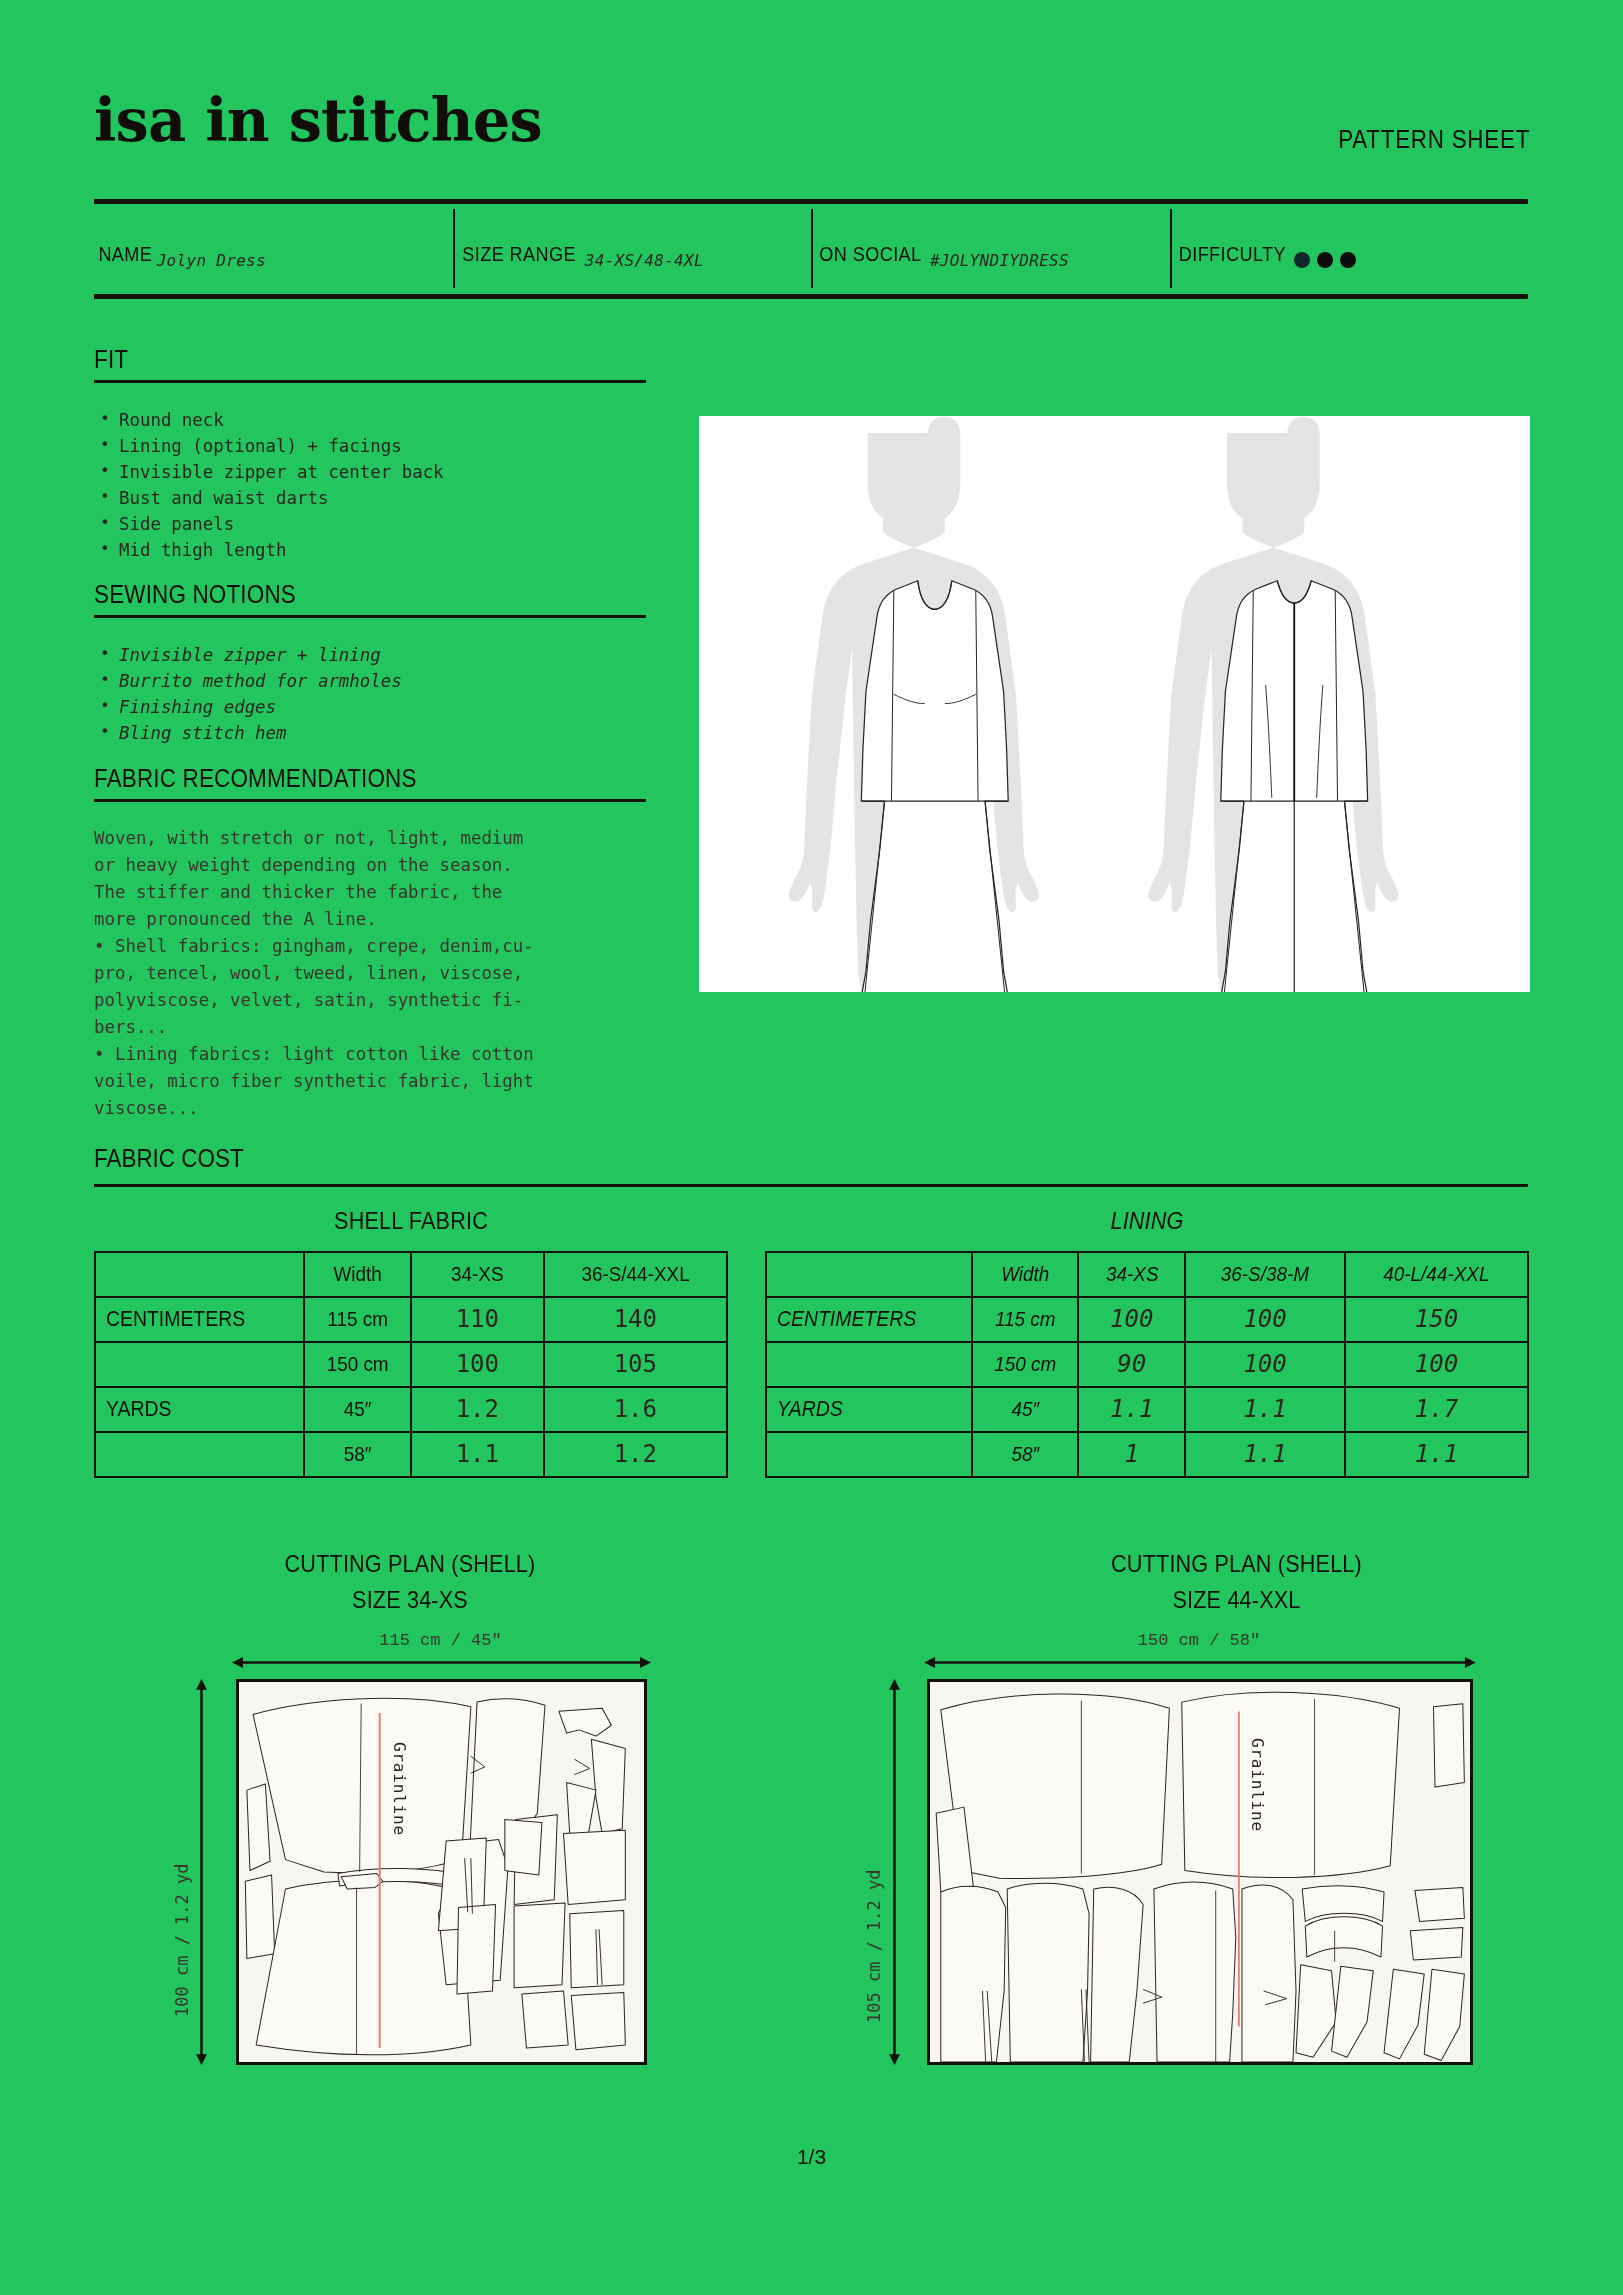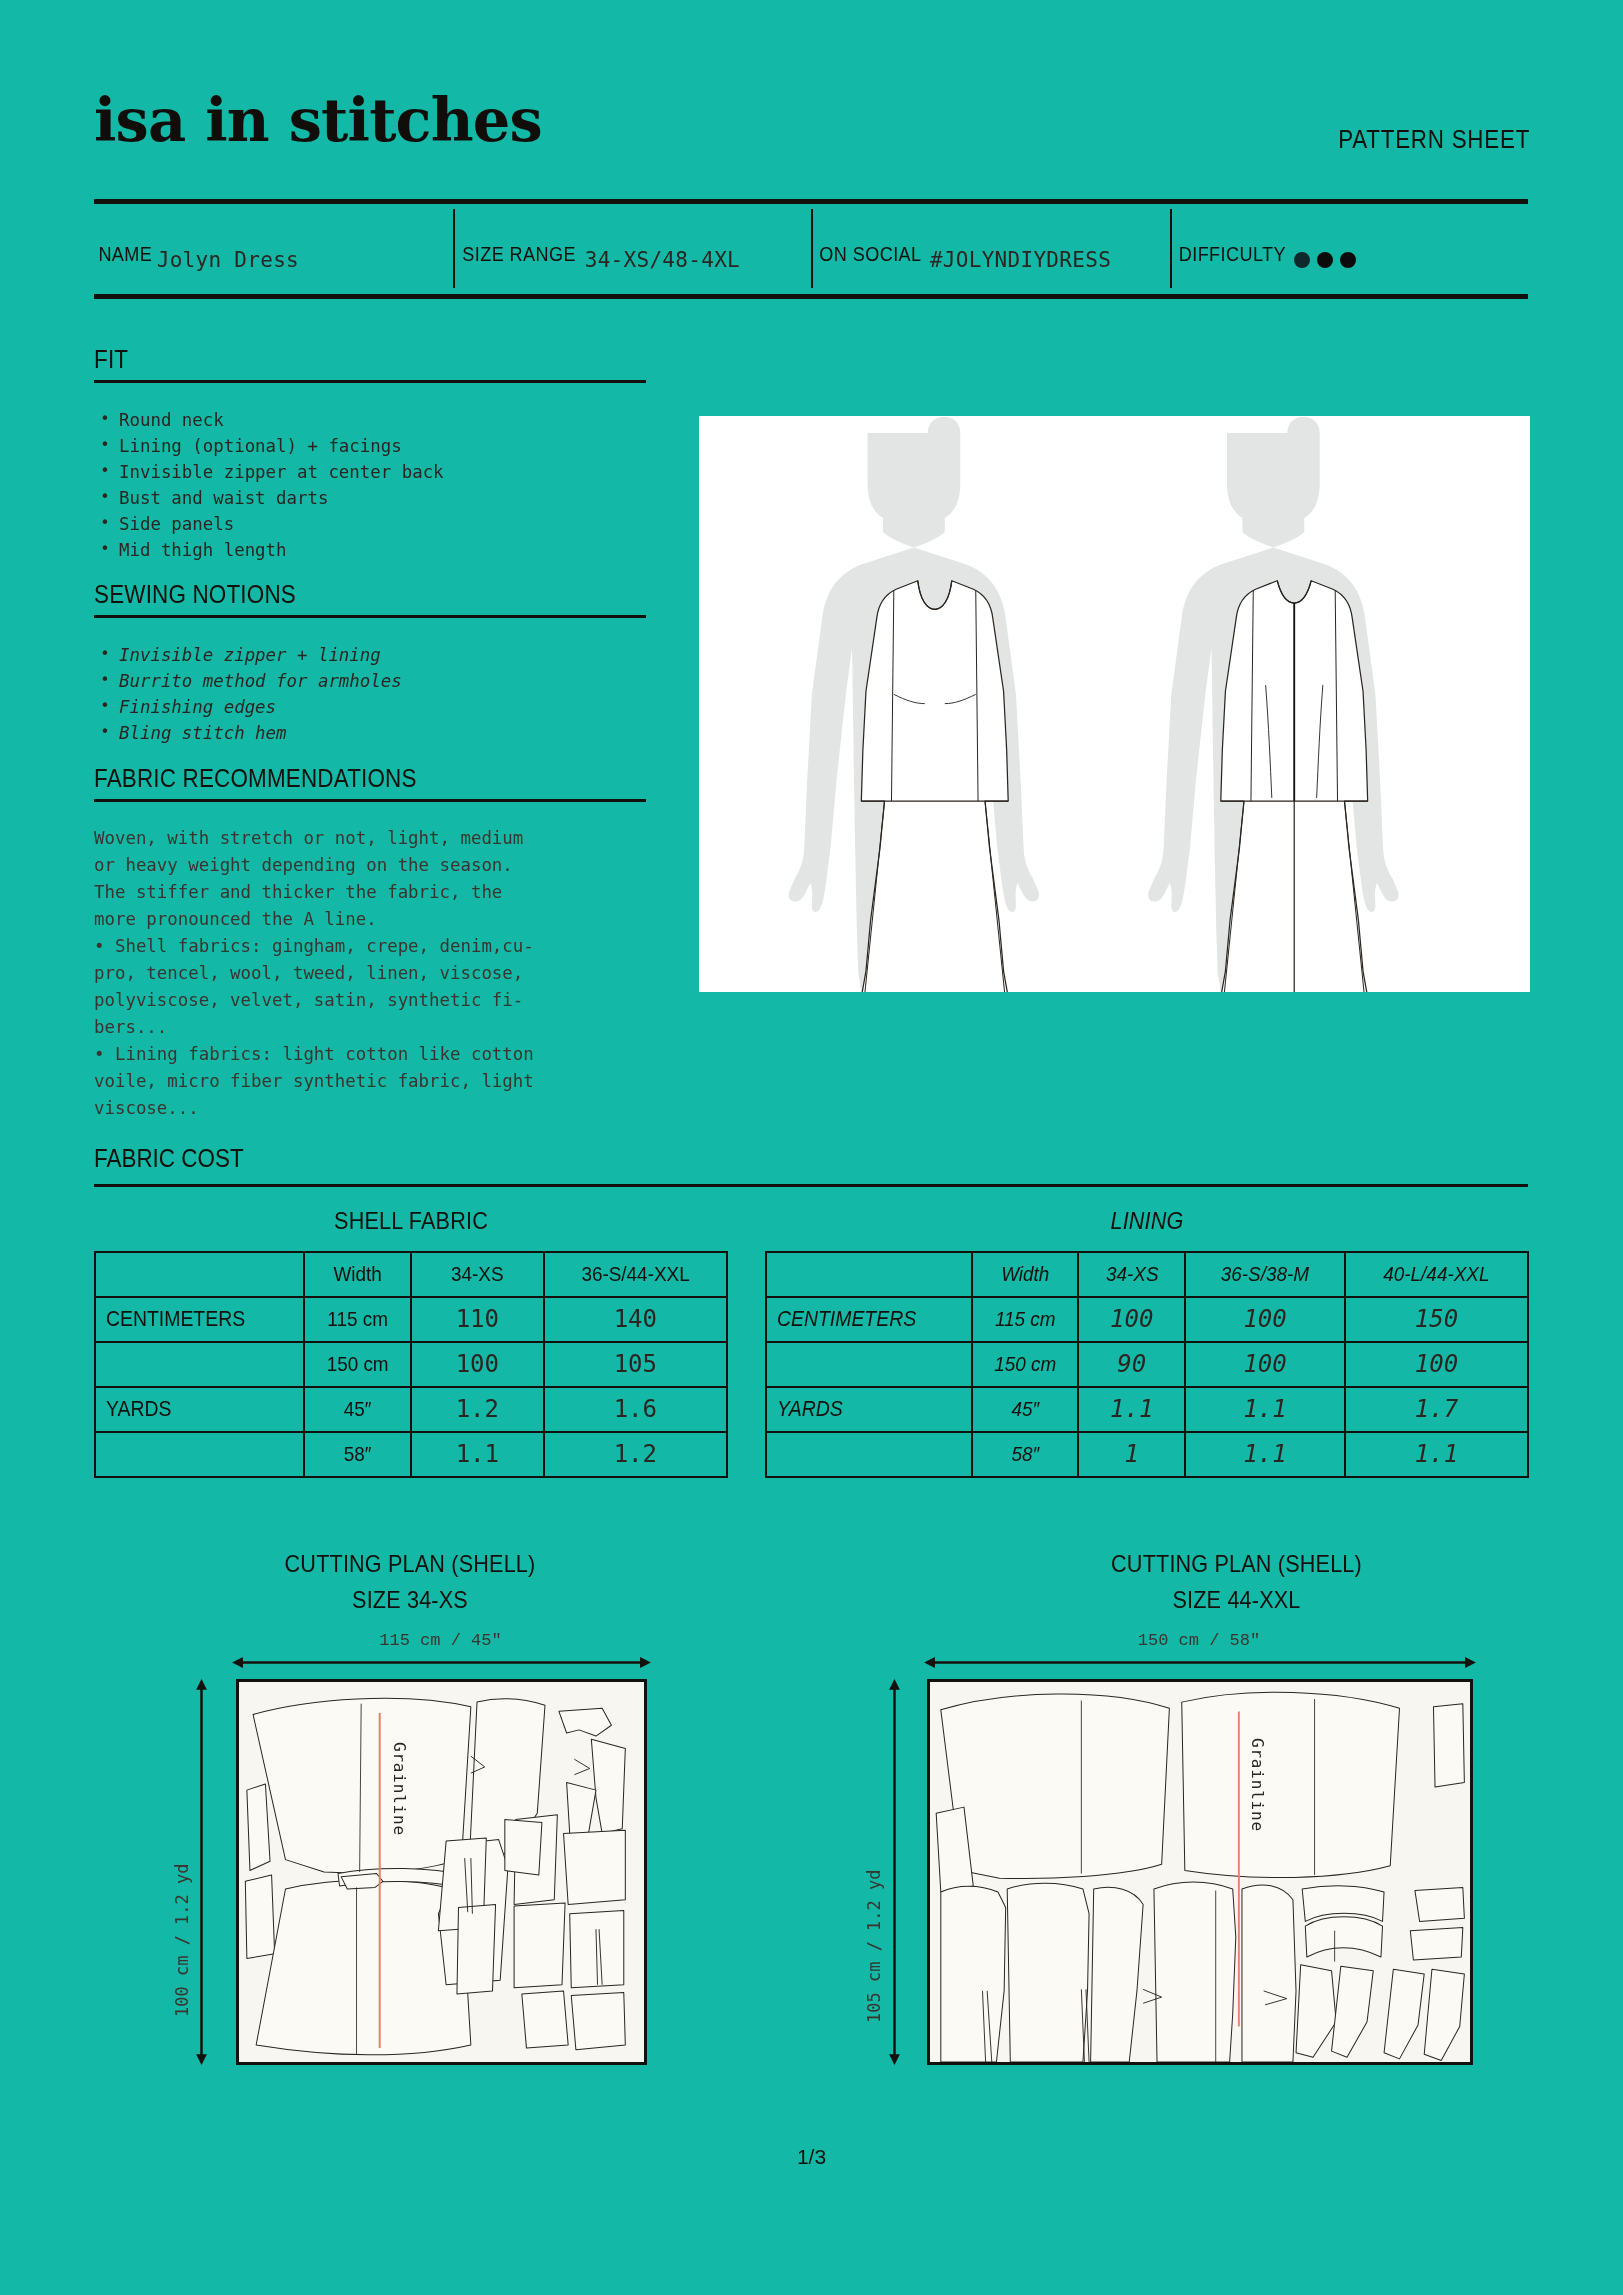--- a/index.html
+++ b/index.html
@@ -5,21 +5,21 @@
 <style>
   html, body {
     margin: 0;
     padding: 0;
     background: #f7f6f0;
   }
   .page {
     position: relative;
     width: 1623px;
     height: 2295px;
-    background: #14b8a6;
+    background: #22c55e;
     font-family: "Liberation Sans", sans-serif;
     color: #14100c;
     overflow: hidden;
   }
 
   
   .brand {
     position: absolute;
     left: 94px;
     top: 91px;
@@ -88,23 +88,24 @@
   }
   .meta-label {
     font-size: 21px;
     letter-spacing: 0.5px;
     transform: scaleX(0.86);
     color: #14100c;
   }
   .meta-value {
     margin-top: 12.4px;
     font-family: "DejaVu Sans Mono", monospace;
-    font-size: 21px;
+    font-size: 16px;
     letter-spacing: 0.3px;
     color: #2a2520;
+    font-style: italic;
   }
   .dots {
     margin-top: 10.8px;
     display: flex;
     gap: 7px;
     align-items: center;
   }
   .dot {
     width: 16px;
     height: 16px;

